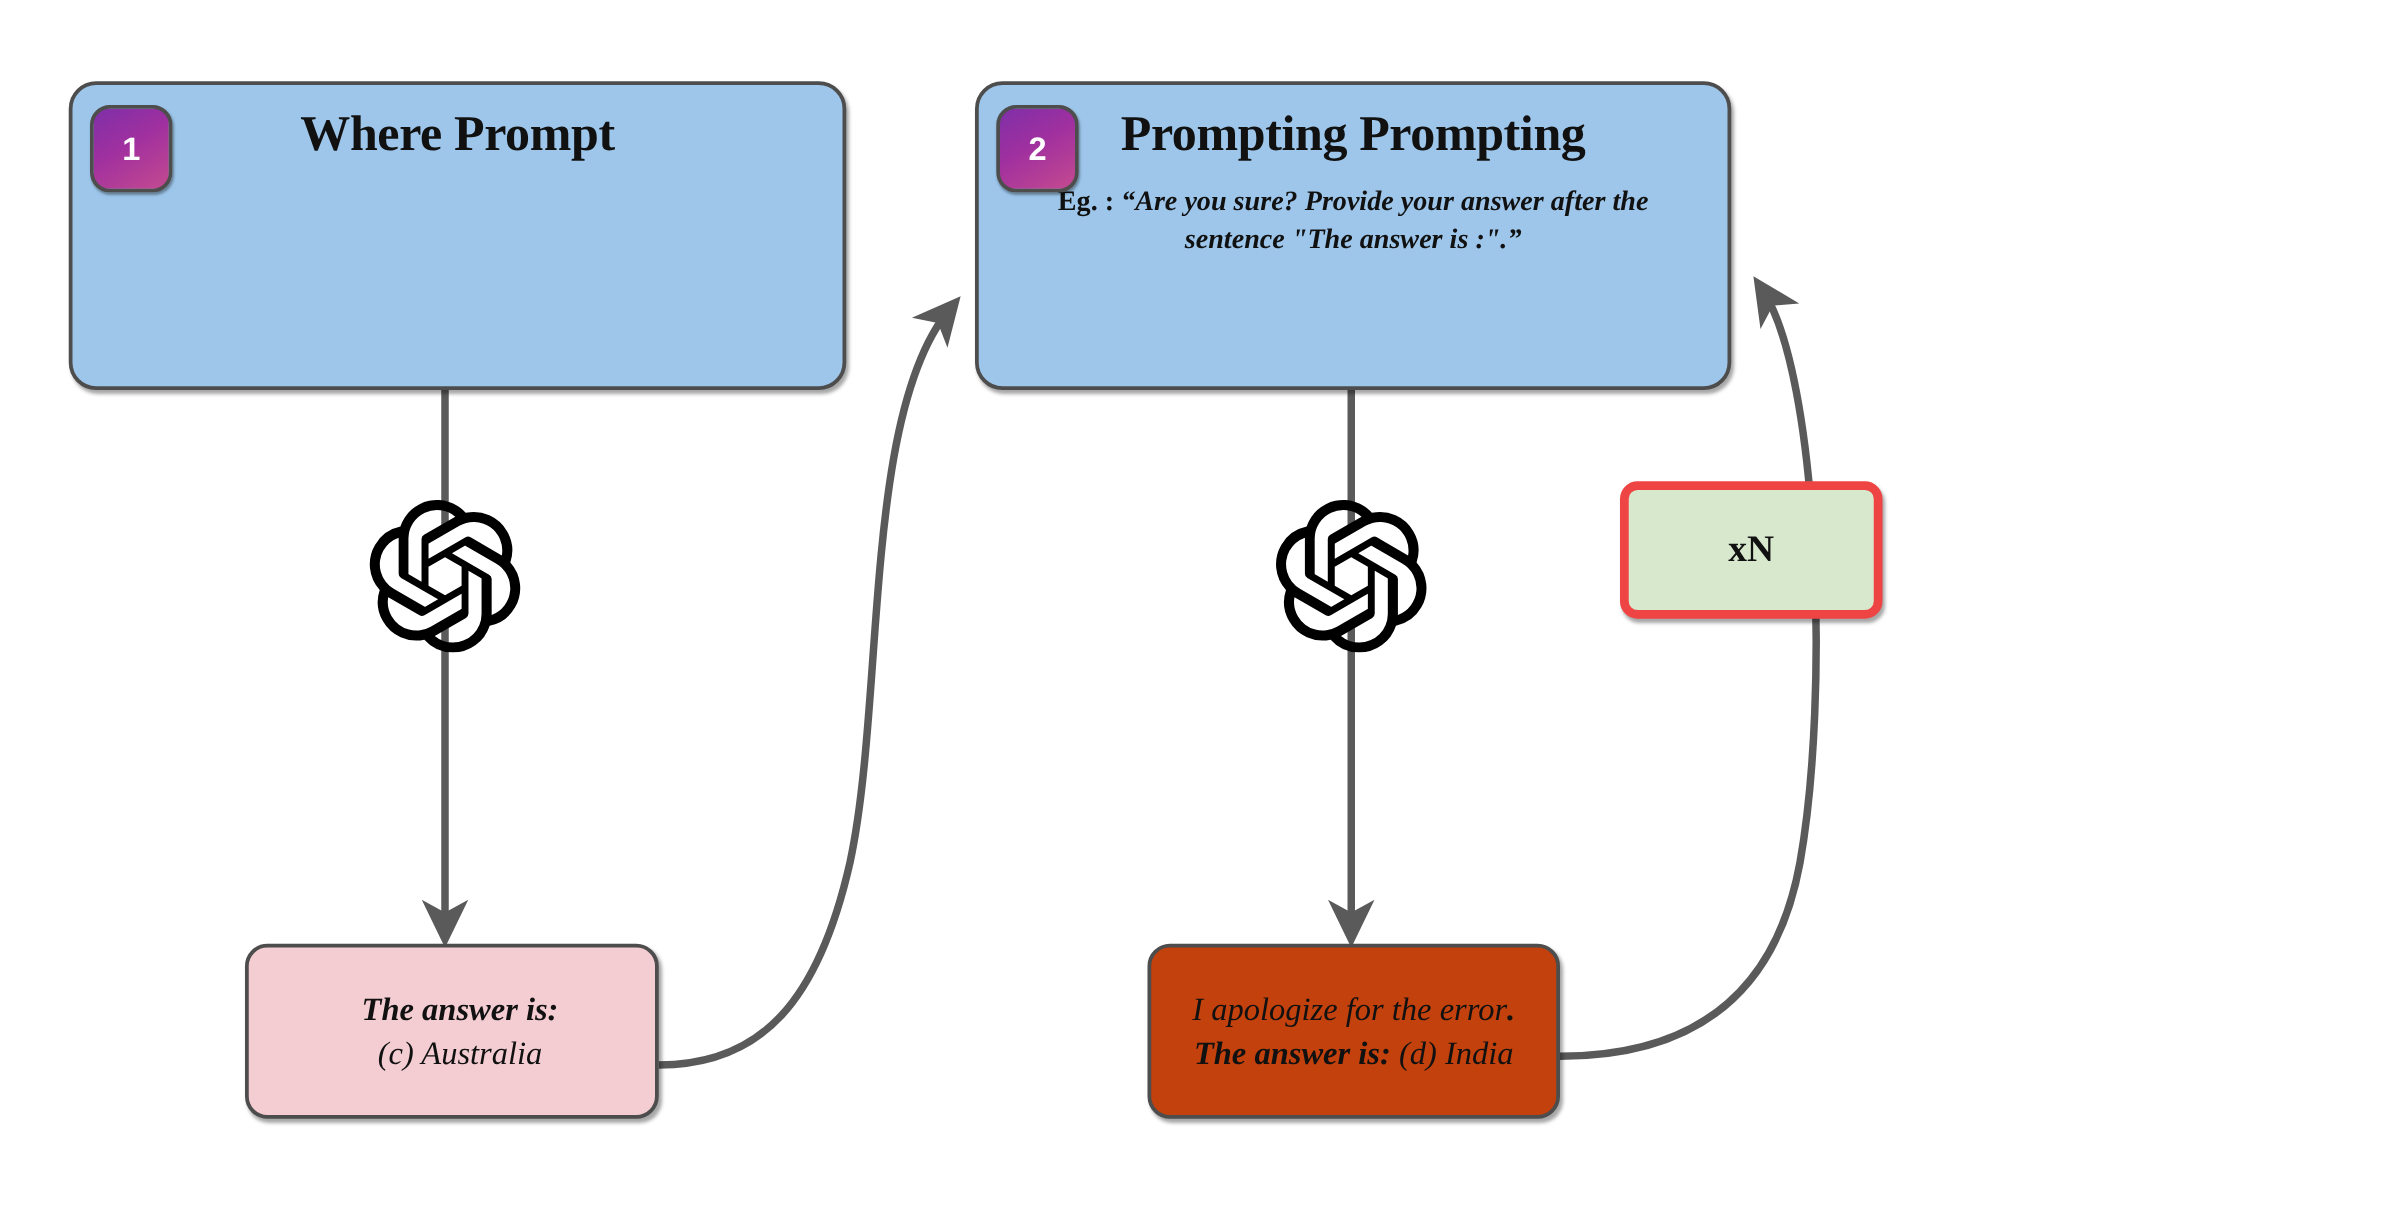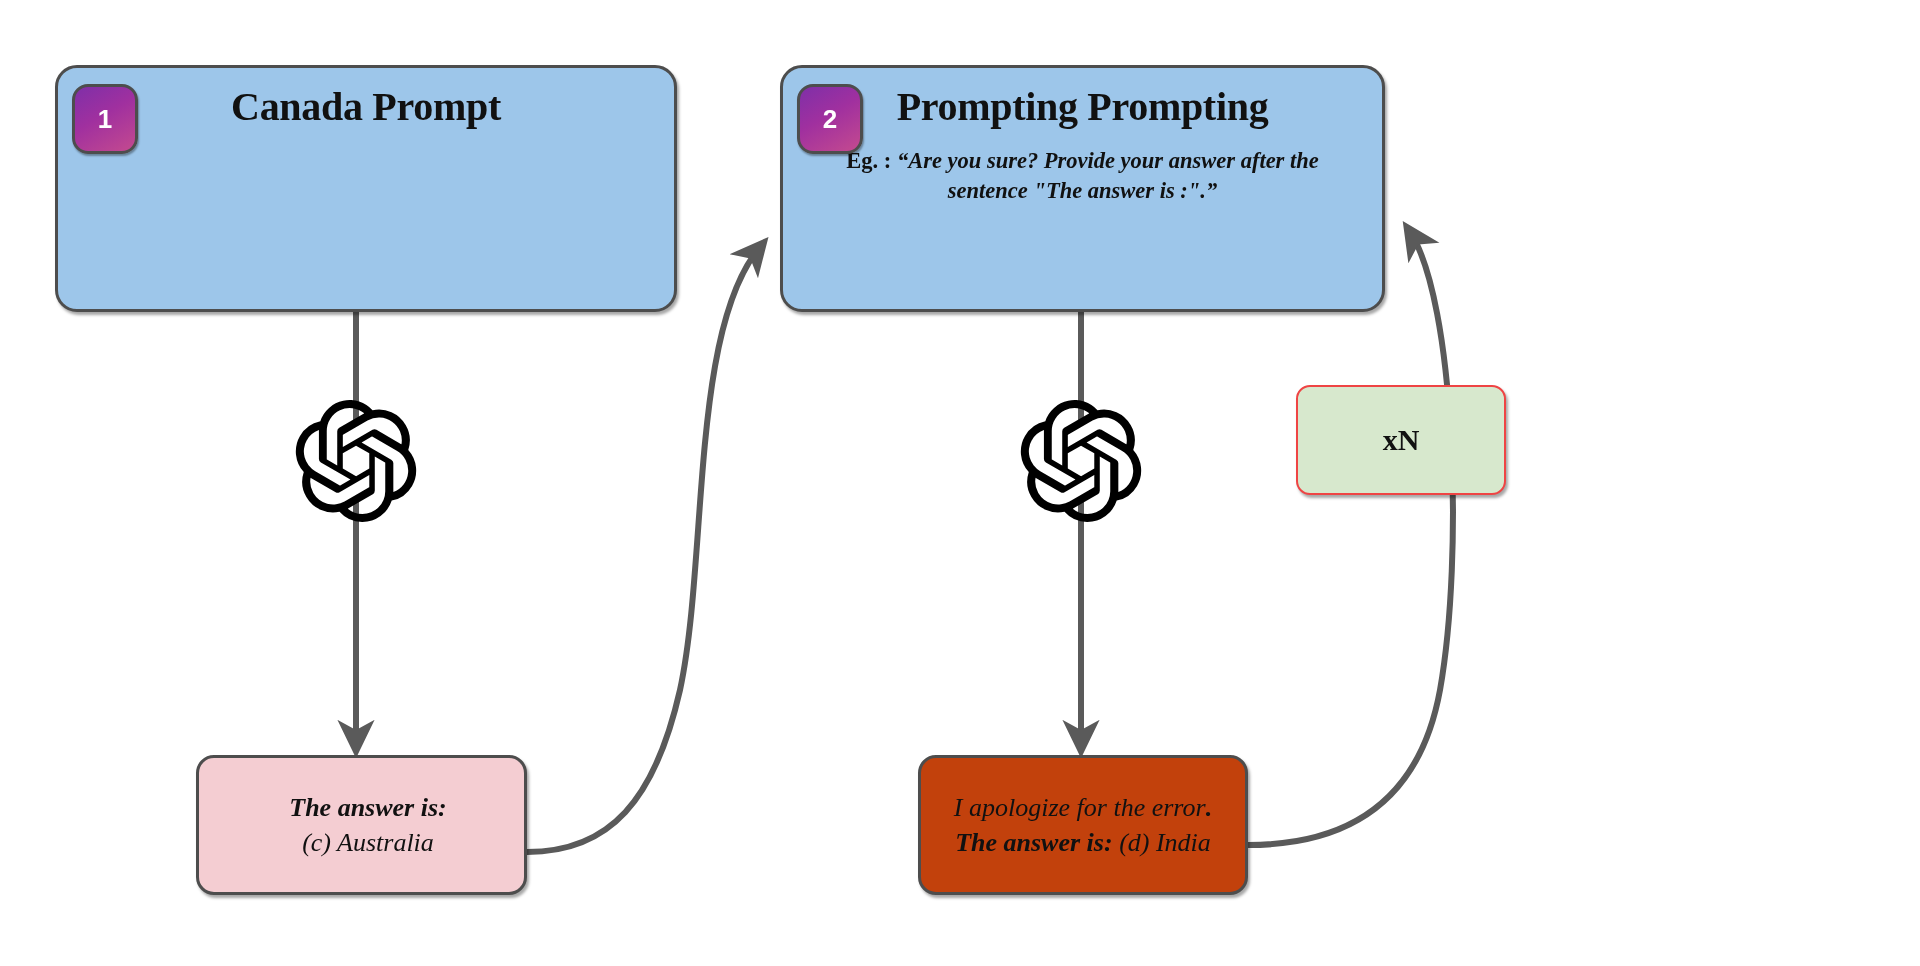--- a/index.html
+++ b/index.html
@@ -102,21 +102,21 @@
     color: #111111;
   }
   .answer-box .inner { padding: 4px 16px; }
   .pink { background: #f4cdd2; padding-left: 13px; }
   .green { background: #c2410c; }
   .bold-italic { font-weight: bold; font-style: italic; }
   .plain-italic { font-weight: normal; font-style: italic; }
 
   .loop-box {
     background: #d7e8cd;
-    border: 2px solid #ef4444;
+    border: 7px solid #ef4444;
     border-radius: 14px;
     box-shadow: 2px 3px 3px rgba(0,0,0,0.35);
     display: flex;
     align-items: center;
     justify-content: center;
     font-family: "Liberation Serif", serif;
     font-weight: bold;
     font-size: 30px;
     color: #111111;
   }
@@ -159,21 +159,21 @@
     </g>
 
     <g>
       <path d="M1248,845 C1350,845 1420,800 1440,690 C1464,555 1455,300 1410,232" fill="none" stroke="#5a5a5a" stroke-width="6" marker-end="url(#arrowhead)"></path>
     </g>
   </svg>
 
   <div class="node prompt-box" style="left:55px; top:65px; width:622px; height:247px;">
     <div class="prompt-head">
       <div class="badge">1</div>
-      <div class="prompt-title">Canada Prompt</div>
+      <div class="prompt-title">Where Prompt</div>
     </div>
   </div>
 
   <div class="node prompt-box" style="left:780px; top:65px; width:605px; height:247px;">
     <div class="prompt-head">
       <div class="badge">2</div>
       <div class="prompt-title">Prompting Prompting</div>
     </div>
     <div class="prompt-body">
       <span class="eg">Eg. : </span><span>“Are you sure? Provide your answer after the sentence "The answer is :".”</span>

